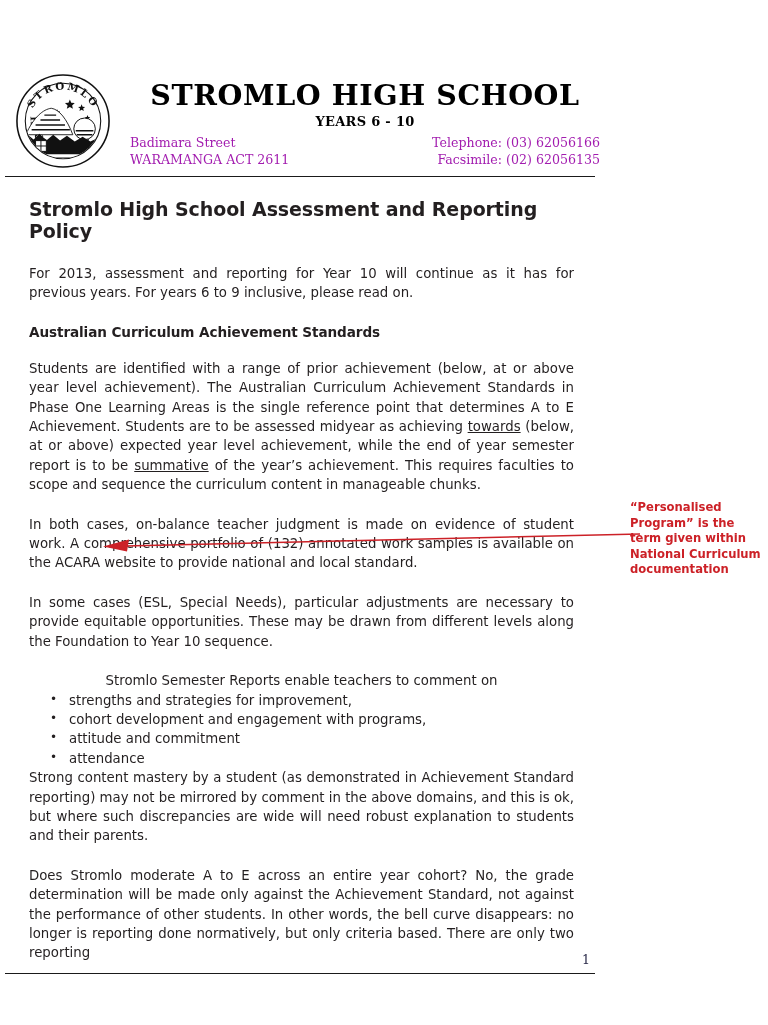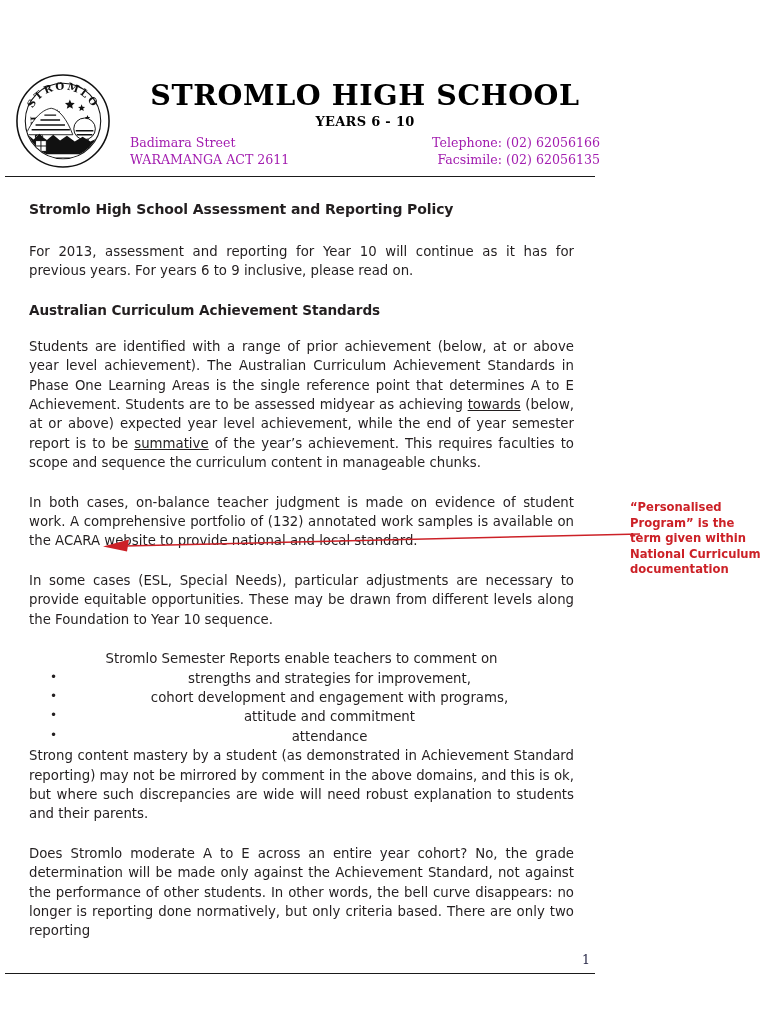--- a/index.html
+++ b/index.html
@@ -83,21 +83,21 @@
   
   #body-copy {
     position: absolute;
     left: 29px; top: 198px;
     width: 561px;
     color: #231f20;
   }
 
   h1.doc-title {
     margin: 0 0 22px 0;
-    font-size: 14px;
+    font-size: 19px;
     font-weight: bold;
     line-height: 22px;
     letter-spacing: -0.1px;
   }
 
   h2.sec-head {
     margin: 0 0 18px 0;
     font-size: 13.6px;
     font-weight: bold;
     line-height: 18px;
@@ -118,21 +118,20 @@
   ul.bullets {
     margin: 0 0 0 0;
     padding: 0 0 0 40px;
     list-style: none;
   }
   ul.bullets li {
     font-size: 13.3px;
     line-height: 19.4px;
     position: relative;
     padding-left: 0;
-    text-align: center;
   }
   ul.bullets li::before {
     content: "\2022";
     position: absolute;
     left: -19px;
     top: -1px;
     font-size: 12px;
   }
 
   
@@ -237,21 +236,21 @@
 
     <div id="school-name">STROMLO HIGH SCHOOL</div>
     <div id="school-years">YEARS 6 - 10</div>
 
     <div id="addr-col" class="contact-col">
       <div>Badimara Street</div>
       <div>WARAMANGA ACT 2611</div>
     </div>
 
     <div id="tel-col" class="contact-col">
-      <div>Telephone: (02) 62056166</div>
+      <div>Telephone: (03) 62056166</div>
       <div>Facsimile: (02) 62056135</div>
     </div>
   </div>
 
   <div id="header-rule"></div>
 
   <div id="body-copy">
 
     <h1 class="doc-title">Stromlo High School Assessment and Reporting Policy</h1>
 

